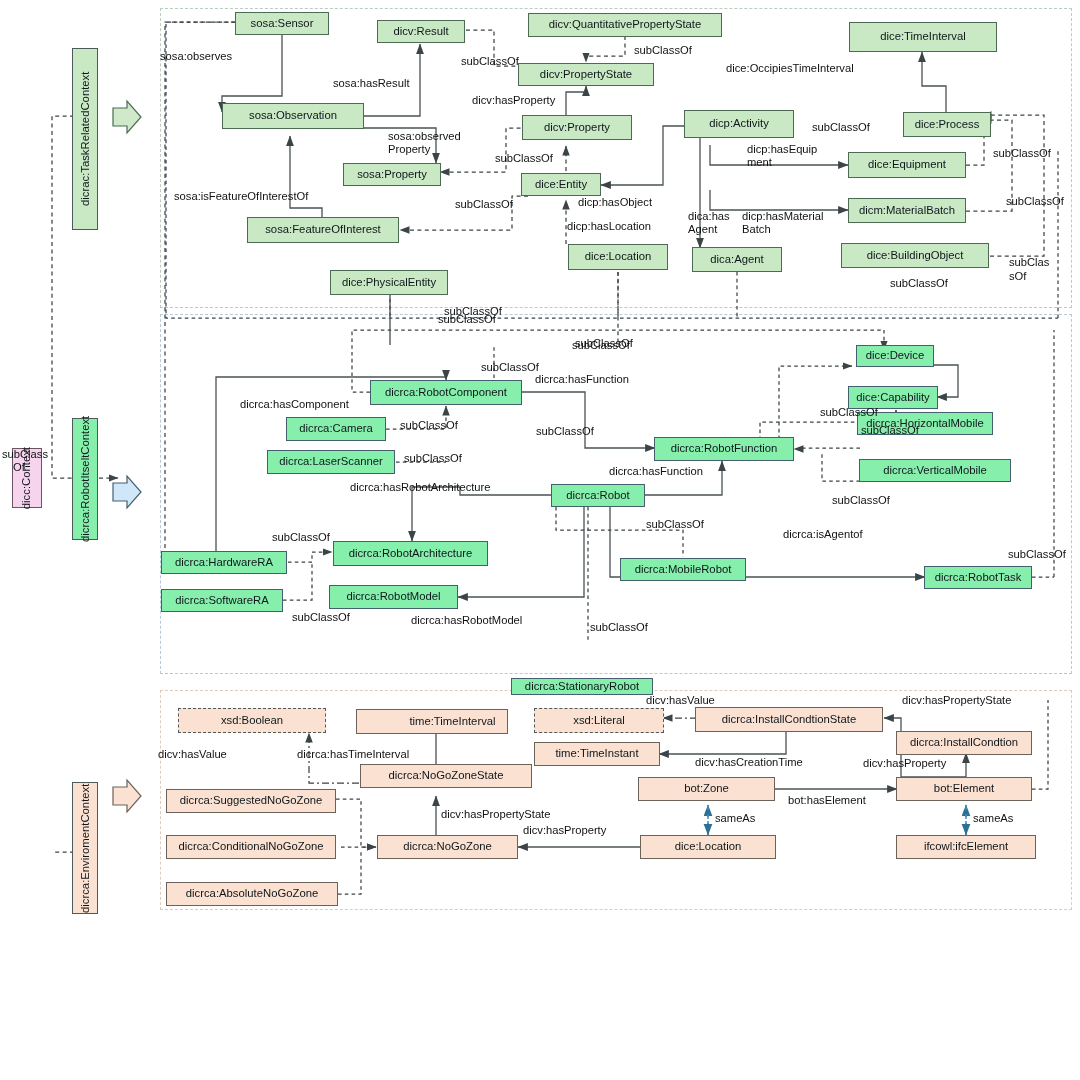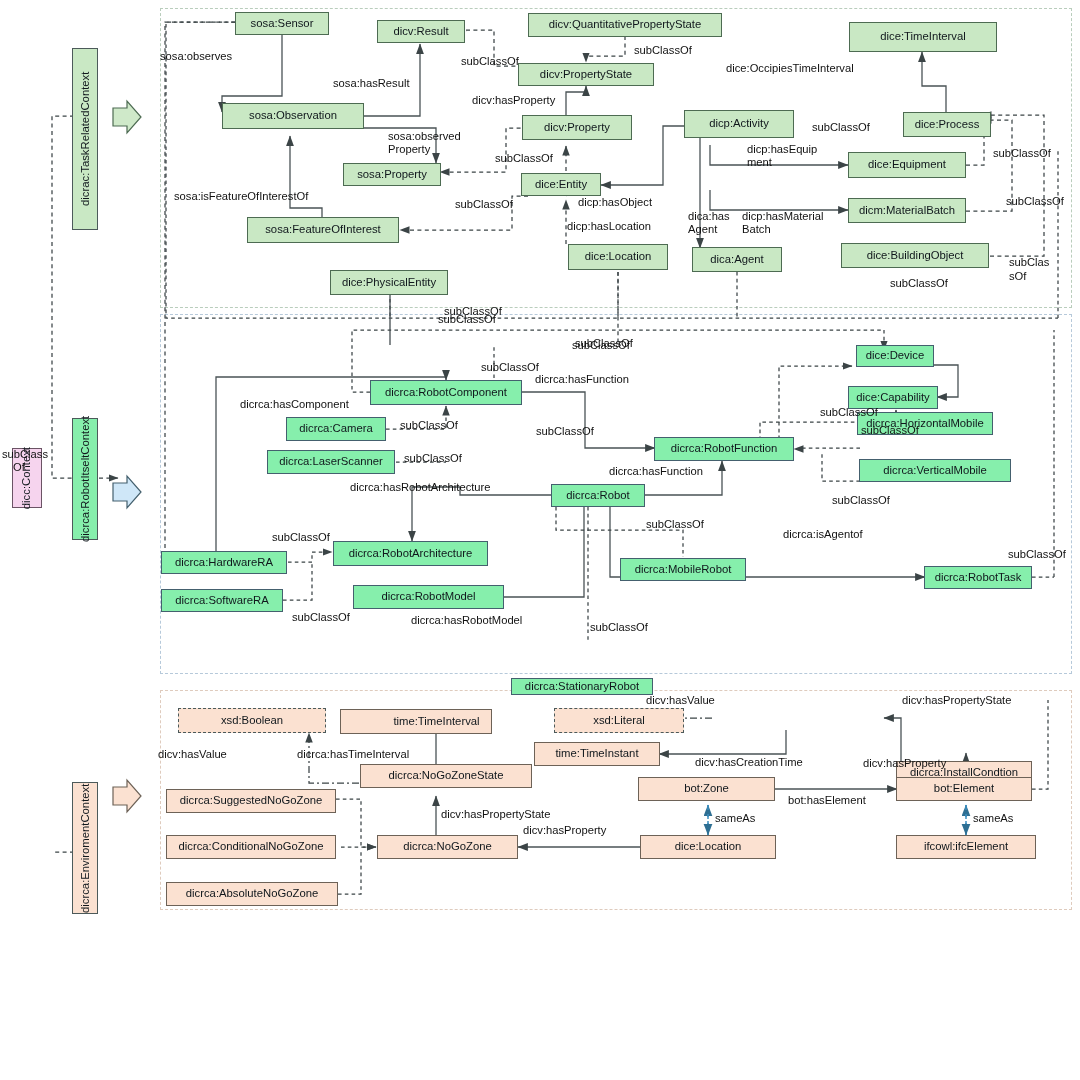--- a/index.html
+++ b/index.html
@@ -363,21 +363,21 @@
     </div>
   <div class="node blue" style="left:161px;top:551px;width:126px;height:23px;">
       <span>dicrca:HardwareRA</span>
     </div>
   <div class="node blue" style="left:161px;top:589px;width:122px;height:23px;">
       <span>dicrca:SoftwareRA</span>
     </div>
   <div class="node blue" style="left:333px;top:541px;width:155px;height:25px;">
       <span>dicrca:RobotArchitecture</span>
     </div>
-  <div class="node blue" style="left:329px;top:585px;width:151px;height:24px;margin-left:24px;">
+  <div class="node blue" style="left:329px;top:585px;width:129px;height:24px;">
       <span>dicrca:RobotModel</span>
     </div>
   <div class="node blue" style="left:620px;top:558px;width:126px;height:23px;">
       <span>dicrca:MobileRobot</span>
     </div>
   <div class="node blue" style="left:924px;top:566px;width:108px;height:23px;">
       <span>dicrca:RobotTask</span>
     </div>
   <div class="node blue" style="left:511px;top:678px;width:142px;height:17px;">
       <span>dicrca:StationaryRobot</span>
@@ -400,27 +400,30 @@
   <div class="lbl" style="left:646px;top:518px;">subClassOf</div>
   <div class="lbl" style="left:783px;top:528px;">dicrca:isAgentof</div>
   <div class="lbl" style="left:1008px;top:548px;">subClassOf</div>
   <div class="lbl" style="left:292px;top:611px;">subClassOf</div>
   <div class="lbl" style="left:590px;top:621px;">subClassOf</div>
   <div class="lbl" style="left:411px;top:614px;">dicrca:hasRobotModel</div>
 
   <div class="node dashed" style="left:178px;top:708px;width:148px;height:25px;">
       <span>xsd:Boolean</span>
     </div>
-  <div class="node orange" style="left:340px;top:709px;width:152px;height:25px;padding-left:44px;">
+  <div class="node orange" style="left:356px;top:709px;width:152px;height:25px;padding-left:44px;">
       <span>time:TimeInterval</span>
     </div>
-  <div class="node dashed" style="left:554px;top:708px;width:130px;height:25px;">
+  <div class="node dashed" style="left:534px;top:708px;width:130px;height:25px;">
       <span>xsd:Literal</span>
     </div>
-  <div class="node orange" style="left:896px;top:731px;width:136px;height:24px;margin-top:30px;">
+  <div class="node orange" style="left:695px;top:707px;width:188px;height:25px;">
+      <span>dicrca:InstallCondtionState</span>
+    </div>
+  <div class="node orange" style="left:896px;top:731px;width:136px;height:24px;">
       <span>dicrca:InstallCondtion</span>
     </div>
   <div class="node orange" style="left:534px;top:742px;width:126px;height:24px;">
       <span>time:TimeInstant</span>
     </div>
   <div class="node orange" style="left:360px;top:764px;width:172px;height:24px;text-align:right;">
       <span>dicrca:NoGoZoneState</span>
     </div>
   <div class="node orange" style="left:166px;top:789px;width:170px;height:24px;">
       <span>dicrca:SuggestedNoGoZone</span>

